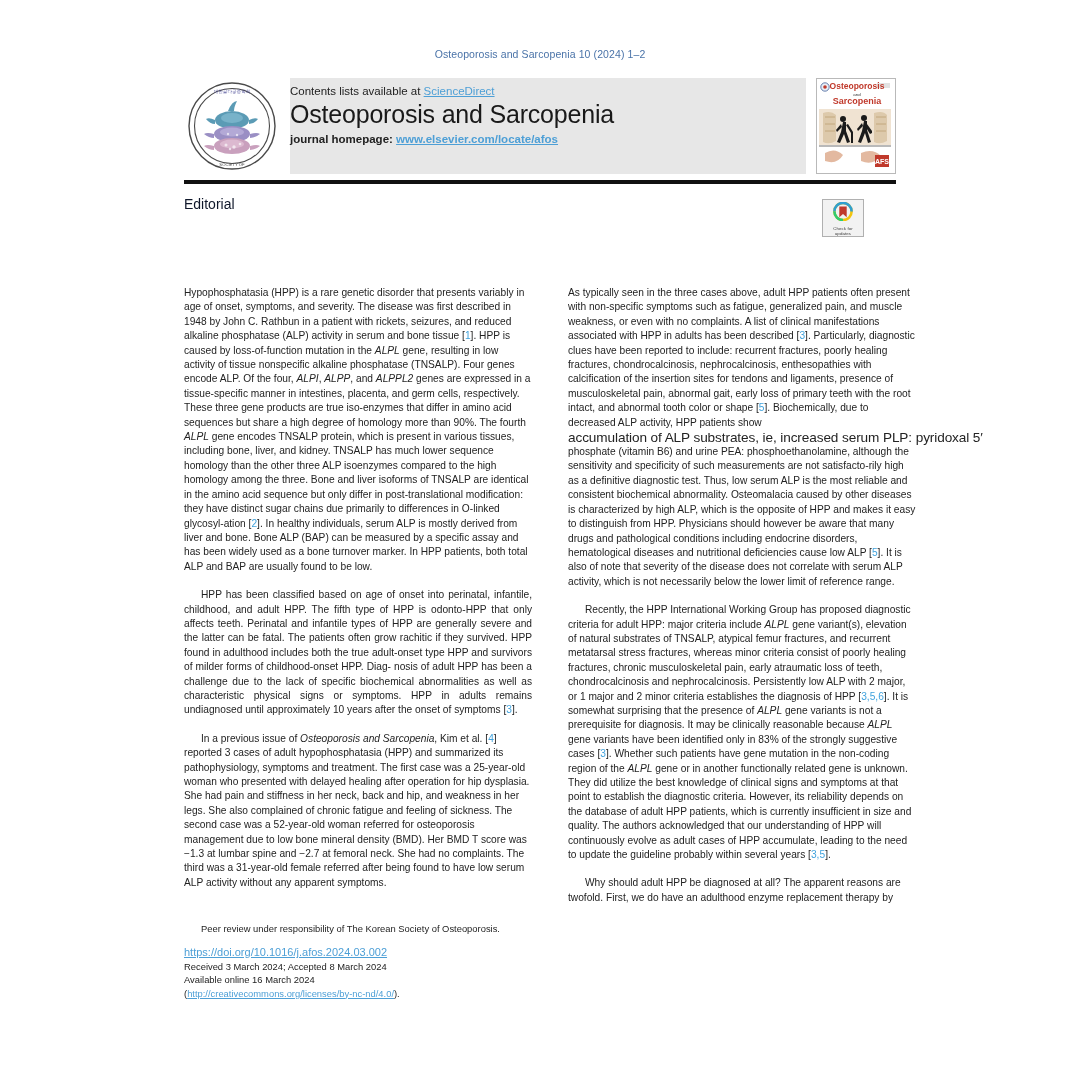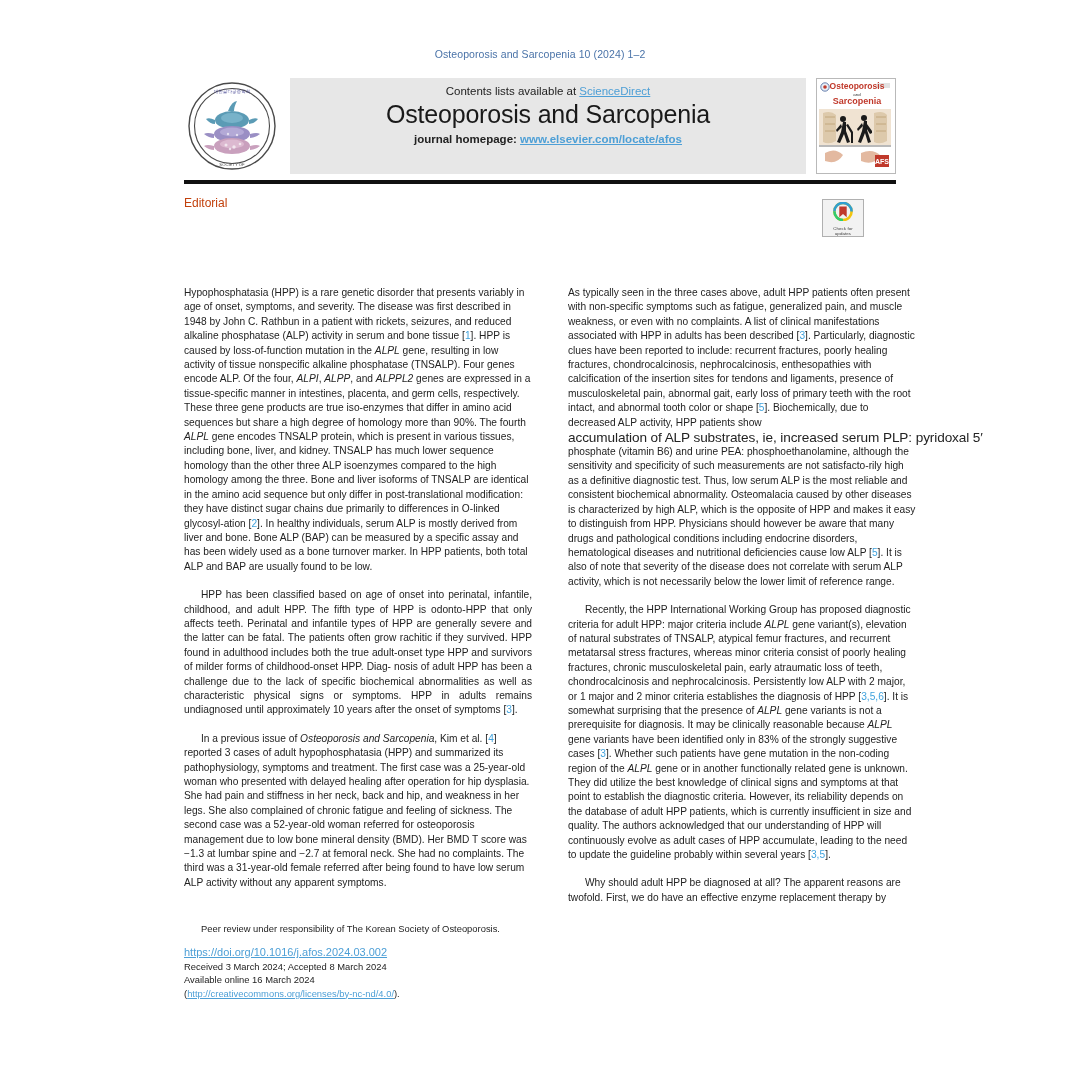--- a/index.html
+++ b/index.html
@@ -55,21 +55,20 @@
     flex: 1 1 auto;
     background: #e7e7e7;
     margin-left: 10px;
     margin-right: 10px;
     position: relative;
   }
   .banner-inner {
     position: absolute;
     left: 0; right: 0;
     top: 7px;
-    text-align: center;
   }
   .contents-line {
     font-size: 11.5px;
     color: #222;
   }
   .contents-line .sd {
     color: #4d9fd6;
   }
   .journal-name {
     font-size: 25px;
@@ -110,22 +109,22 @@
 
   
   .arthead {
     position: absolute;
     left: 184px;
     top: 196px;
     width: 712px;
     height: 44px;
   }
   .arthead .kicker {
-    font-size: 12px;
-    color: #c2410c;
+    font-size: 14px;
+    color: #0f172a;
   }
   .arthead .title {
     font-size: 15.5px;
     color: #111;
     margin-top: 6px;
     letter-spacing: -0.1px;
   }
   .crossmark {
     position: absolute;
     right: 32px;
@@ -348,21 +347,21 @@
       <p class="just indent"><span>HPP has been classified based on age of onset into perinatal, infantile, childhood, and adult HPP. The fifth type of HPP is odonto-HPP that only affects teeth. Perinatal and infantile types of HPP are generally severe and the latter can be fatal. The patients often grow rachitic if they survived. HPP found in adulthood includes both the true adult-onset type HPP and survivors of milder forms of childhood-onset HPP. Diag- nosis of adult HPP has been a challenge due to the lack of specific biochemical abnormalities as well as characteristic physical signs or symptoms. HPP in adults remains undiagnosed until approximately 10 years after the onset of symptoms [</span><span class="ref">3</span><span>].</span></p>
 
       <p class="indent"><span>In a previous issue of </span><em>Osteoporosis and Sarcopenia</em><span>, Kim et al. [</span><span class="ref">4</span><span>] reported 3 cases of adult hypophosphatasia (HPP) and summarized its pathophysiology, symptoms and treatment. The first case was a 25-year-old woman who presented with delayed healing after operation for hip dysplasia. She had pain and stiffness in her neck, back and hip, and weakness in her legs. She also complained of chronic fatigue and feeling of sickness. The second case was a 52-year-old woman referred for osteoporosis management due to low bone mineral density (BMD). Her BMD T score was −1.3 at lumbar spine and −2.7 at femoral neck. She had no complaints. The third was a 31-year-old female referred after being found to have low serum ALP activity without any apparent symptoms.</span></p>
     </div>
 
     <div class="col">
       <p><span>As typically seen in the three cases above, adult HPP patients often present with non-specific symptoms such as fatigue, generalized pain, and muscle weakness, or even with no complaints. A list of clinical manifestations associated with HPP in adults has been described [</span><span class="ref">3</span><span>]. Particularly, diagnostic clues have been reported to include: recurrent fractures, poorly healing fractures, chondrocalcinosis, nephrocalcinosis, enthesopathies with calcification of the insertion sites for tendons and ligaments, presence of musculoskeletal pain, abnormal gait, early loss of primary teeth with the root intact, and abnormal tooth color or shape [</span><span class="ref">5</span><span>]. Biochemically, due to decreased ALP activity, HPP patients show </span><span class="bigline">accumulation of ALP substrates, ie, increased serum PLP: pyridoxal 5′</span><span>phosphate (vitamin B6) and urine PEA: phosphoethanolamine, although the sensitivity and specificity of such measurements are not satisfacto-rily high as a definitive diagnostic test. Thus, low serum ALP is the most reliable and consistent biochemical abnormality. Osteomalacia caused by other diseases is characterized by high ALP, which is the opposite of HPP and makes it easy to distinguish from HPP. Physicians should however be aware that many drugs and pathological conditions including endocrine disorders, hematological diseases and nutritional deficiencies cause low ALP [</span><span class="ref">5</span><span>]. It is also of note that severity of the disease does not correlate with serum ALP activity, which is not necessarily below the lower limit of reference range.</span></p>
 
       <p class="indent"><span>Recently, the HPP International Working Group has proposed diagnostic criteria for adult HPP: major criteria include </span><em>ALPL</em><span> gene variant(s), elevation of natural substrates of TNSALP, atypical femur fractures, and recurrent metatarsal stress fractures, whereas minor criteria consist of poorly healing fractures, chronic musculoskeletal pain, early atraumatic loss of teeth, chondrocalcinosis and nephrocalcinosis. Persistently low ALP with 2 major, or 1 major and 2 minor criteria establishes the diagnosis of HPP [</span><span class="ref">3,5,6</span><span>]. It is somewhat surprising that the presence of </span><em>ALPL</em><span> gene variants is not a prerequisite for diagnosis. It may be clinically reasonable because </span><em>ALPL</em><span> gene variants have been identified only in 83% of the strongly suggestive cases [</span><span class="ref">3</span><span>]. Whether such patients have gene mutation in the non-coding region of the </span><em>ALPL</em><span> gene or in another functionally related gene is unknown. They did utilize the best knowledge of clinical signs and symptoms at that point to establish the diagnostic criteria. However, its reliability depends on the database of adult HPP patients, which is currently insufficient in size and quality. The authors acknowledged that our understanding of HPP will continuously evolve as adult cases of HPP accumulate, leading to the need to update the guideline probably within several years [</span><span class="ref">3,5</span><span>].</span></p>
 
-      <p class="indent">Why should adult HPP be diagnosed at all? The apparent reasons are twofold. First, we do have an effective enzyme replacement therapy by</p>
+      <p class="indent">Why should adult HPP be diagnosed at all? The apparent reasons are twofold. First, we do have an adulthood enzyme replacement therapy by</p>
     </div>
 
   </div>
 
   <div class="footnote">Peer review under responsibility of The Korean Society of Osteoporosis.</div>
 
   <div class="footer">
     <a class="doi" href="#">https://doi.org/10.1016/j.afos.2024.03.002</a>
     <span class="line">Received 3 March 2024; Accepted 8 March 2024</span>
     <span class="line">Available online 16 March 2024</span>

